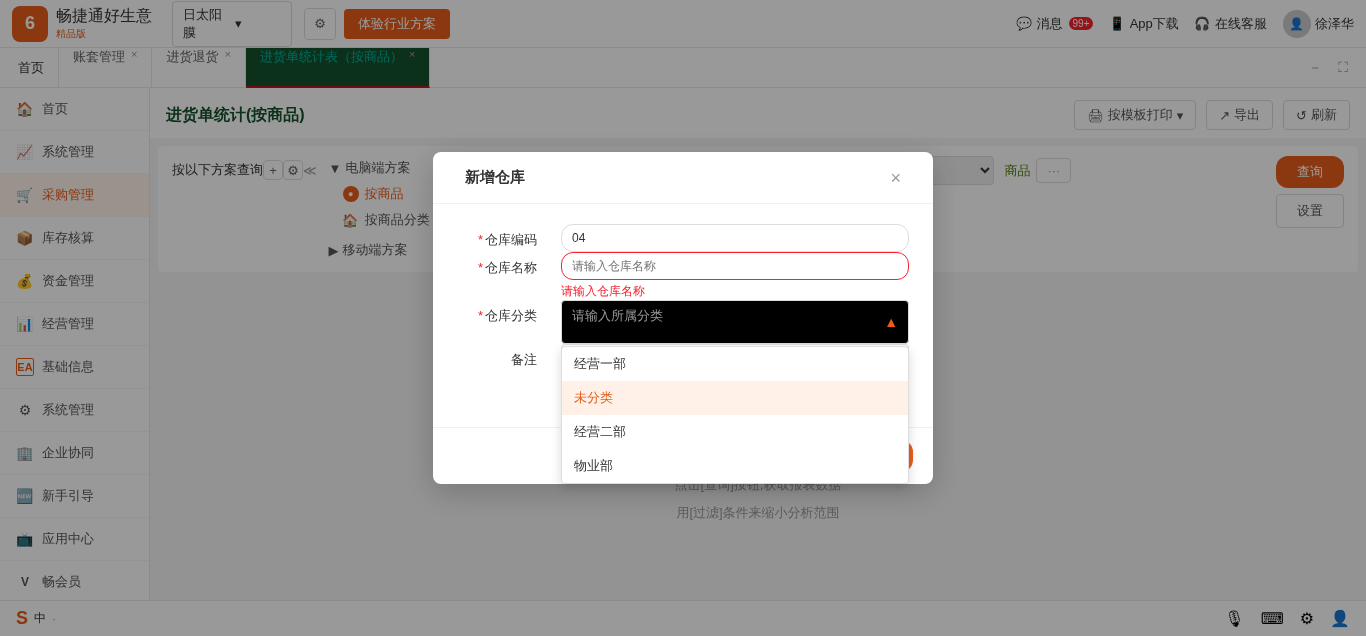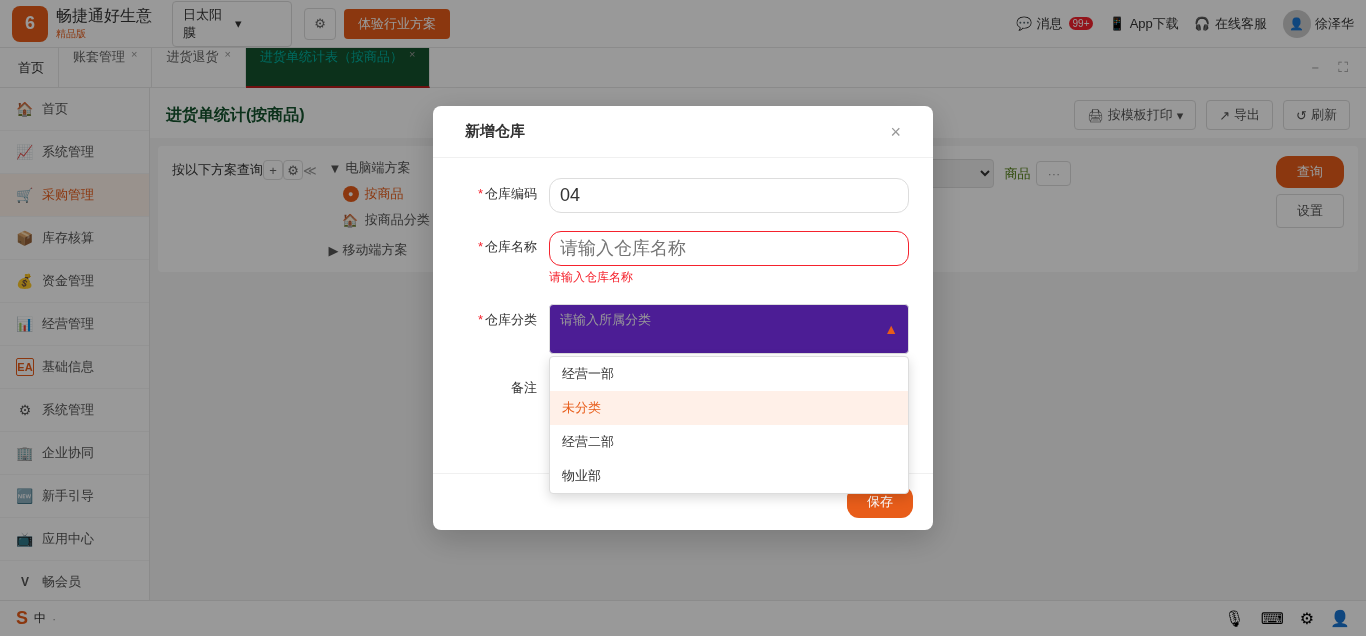--- a/index.html
+++ b/index.html
@@ -204,58 +204,58 @@
     .modal-body { padding: 20px 24px; }
     .modal-footer {
       display: flex; justify-content: flex-end;
       padding: 12px 20px;
       border-top: 1px solid #f0f0f0;
       gap: 10px;
     }
 
     .form-row {
       display: flex; align-items: flex-start;
-      margin-bottom: 18px; gap: 12px;
+      gap: 24px;
     }
     .form-label {
       width: 80px; text-align: right;
       color: #333; font-size: 13px; padding-top: 7px;
       white-space: nowrap; flex-shrink: 0;
     }
     .required::before { content: '*'; color: #f5222d; margin-right: 2px; }
     .form-control {
       flex: 1;
     }
     .form-input {
       width: 100%;
       border: 1px solid #ddd; border-radius: 12px;
-      padding: 6px 10px; font-size: 18px;
+      padding: 6px 10px; font-size: 12px;
       outline: none; color: #333;
     }
     .form-input.error { border-color: #f5222d; }
     .error-msg {
       color: #f5222d; font-size: 12px; margin-top: 3px;
     }
     .form-textarea {
       width: 100%;
       border: 1px solid #ddd; border-radius: 4px;
       padding: 6px 10px; font-size: 13px;
       outline: none; color: #333;
       resize: vertical; height: 60px;
     }
 
     
     .dropdown-wrapper { position: relative; }
     .dropdown-trigger {
       width: 100%;
       border: 1px solid #ddd; border-radius: 4px;
-      padding: 6px 36px 24px 10px;
+      padding: 6px 36px 18px 10px;
       font-size: 13px; cursor: pointer;
       color: #999; position: relative;
-      background: #4c1d95;
+      background: #000000;
     }
     .dropdown-arrow {
       position: absolute; right: 10px; top: 50%;
       transform: translateY(-50%);
       color: #e85d1a; font-size: 14px;
     }
     .dropdown-menu {
       position: absolute;
       top: calc(100% + 2px);
       left: 0; right: 0;

